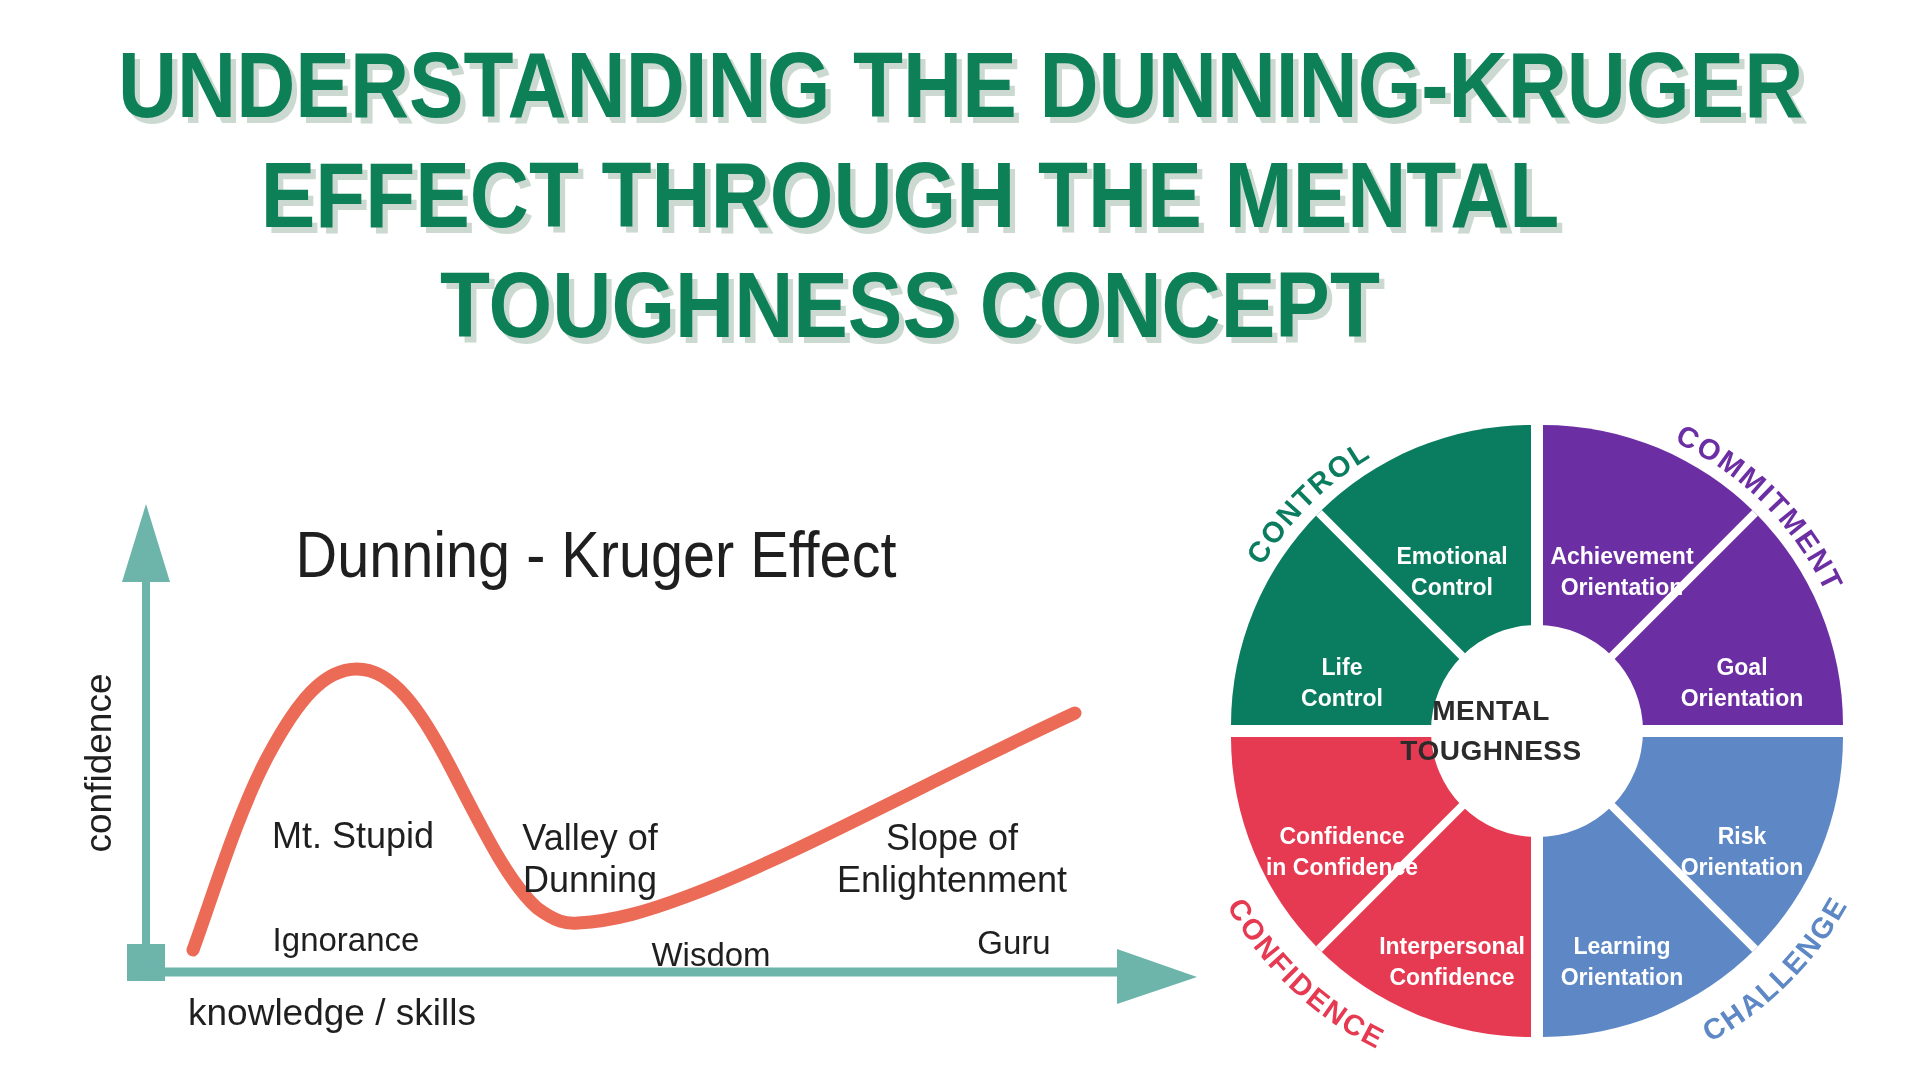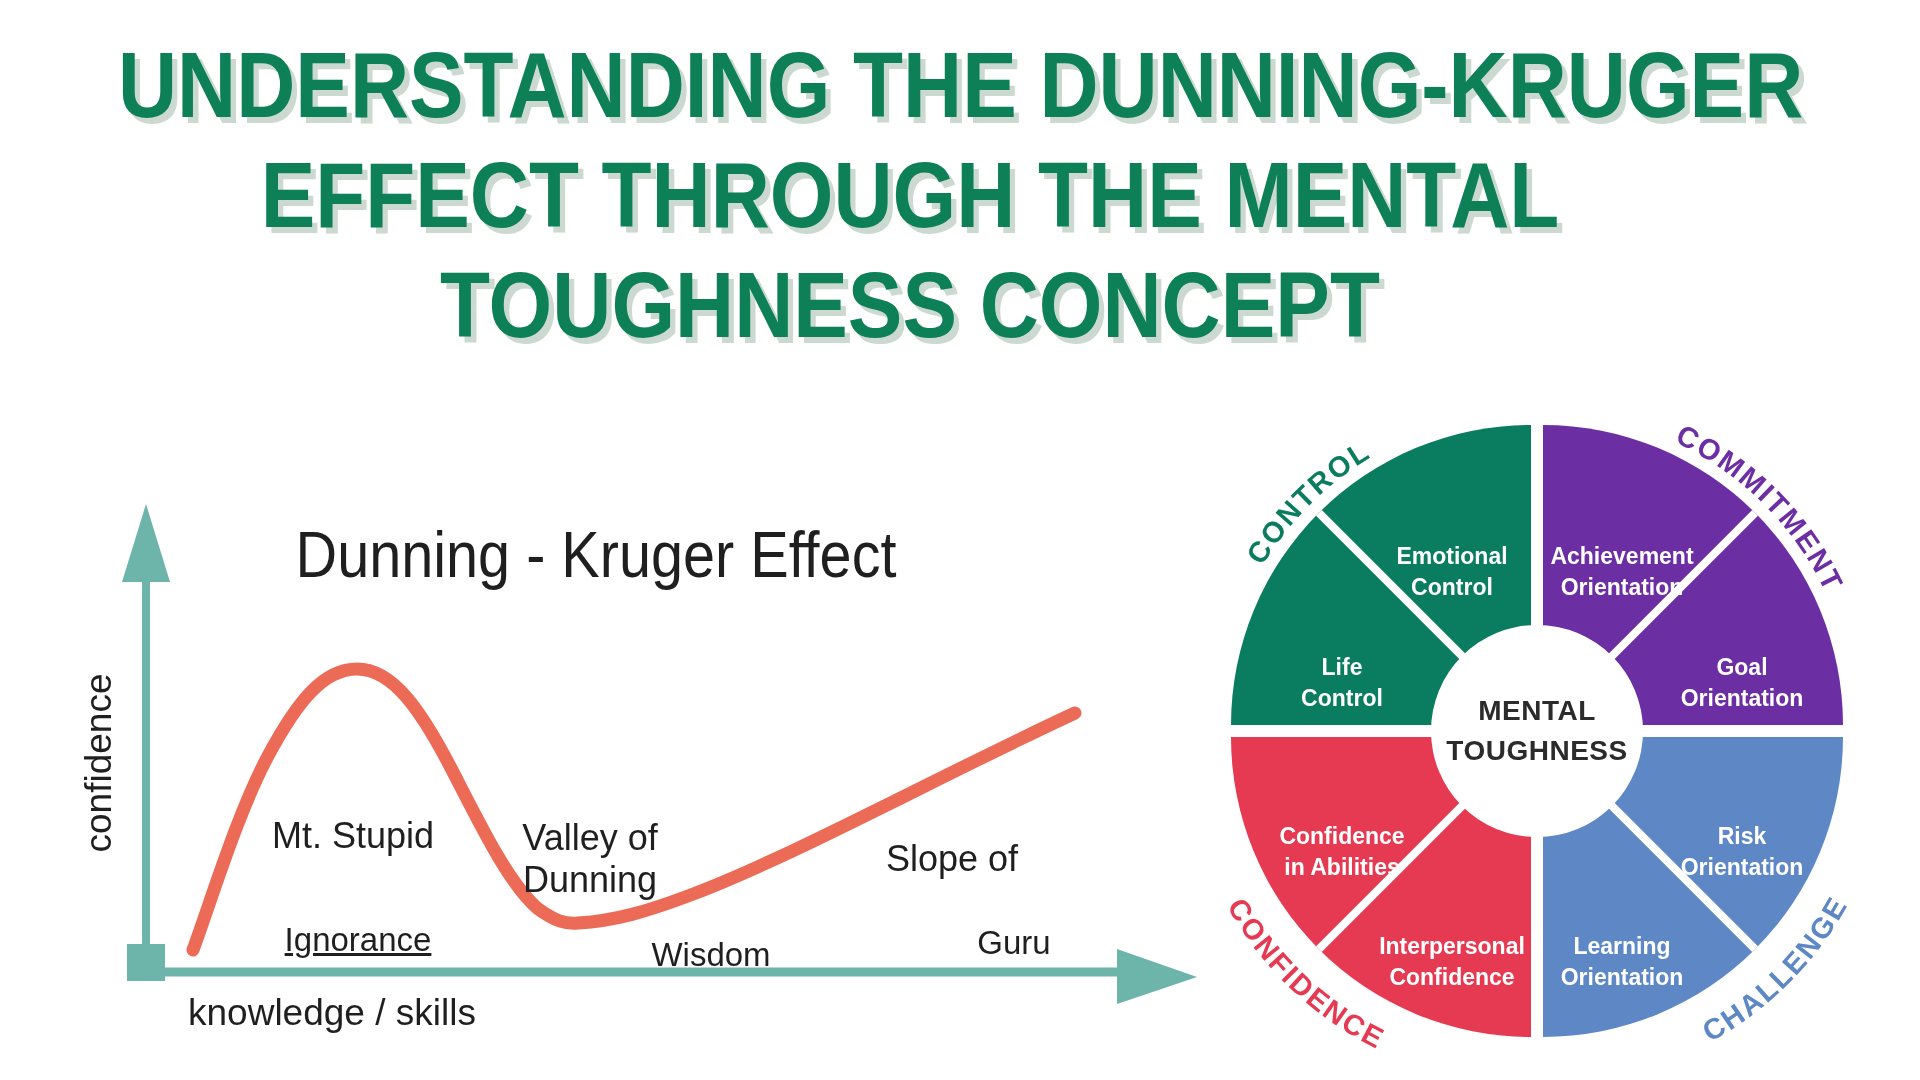--- a/index.html
+++ b/index.html
@@ -131,64 +131,65 @@
     <textPath href="#arc-challenge" startOffset="50%" text-anchor="middle">CHALLENGE</textPath>
   </text>
 </svg>
 
 <div class="chart-text chart-title" style="left:596px; top:555px;">Dunning - Kruger Effect</div>
 
 <div class="chart-text ylabel" style="left:99px; top:763px;">confidence</div>
 
 <div class="chart-text axis-label" style="left:188px; top:992px;">knowledge / skills</div>
 
-<div class="chart-text stage-label ctr" style="left:358px; top:940px;text-decoration:underline;">Ignorance</div>
+<div class="chart-text stage-label ctr" style="left:346px; top:940px;">Ignorance</div>
 <div class="chart-text stage-label ctr" style="left:711px; top:943px;margin-top:12px;">Wisdom</div>
 <div class="chart-text stage-label ctr" style="left:1014px; top:943px;">Guru</div>
 
 <div class="chart-text curve-label ctr" style="left:353px; top:836px;">Mt. Stupid</div>
 
 <div class="chart-text curve-label ctr" style="left:590px; top:859px;">
   <span style="display:block">Valley of</span>
   <span style="display:block">Dunning</span>
 </div>
 
 <div class="chart-text curve-label ctr" style="left:952px; top:859px;">
   <span style="display:block">Slope of</span>
+  <span style="display:block">Enlightenment</span>
 </div>
 
 <div class="seg-label" style="left:1452px; top:536px;">
   <span>Emotional</span>
   <span>Control</span>
 </div>
 <div class="seg-label" style="left:1342px; top:647px;">
   <span>Life</span>
   <span>Control</span>
 </div>
 <div class="seg-label" style="left:1622px; top:536px;">
   <span>Achievement</span>
   <span>Orientation</span>
 </div>
 <div class="seg-label" style="left:1742px; top:647px;">
   <span>Goal</span>
   <span>Orientation</span>
 </div>
 <div class="seg-label" style="left:1342px; top:816px;">
   <span>Confidence</span>
-  <span>in Abilities</span>
+  <span>in Confidence</span>
 </div>
 <div class="seg-label" style="left:1452px; top:926px;">
   <span>Interpersonal</span>
   <span>Confidence</span>
 </div>
 <div class="seg-label" style="left:1742px; top:816px;">
   <span>Risk</span>
   <span>Orientation</span>
 </div>
 <div class="seg-label" style="left:1622px; top:926px;">
   <span>Learning</span>
   <span>Orientation</span>
 </div>
 
-<div class="wheel-center-label" style="left:1537px; top:731px;">
+<div class="wheel-center-label" style="left:1491px; top:731px;">
   <span>MENTAL</span>
   <span>TOUGHNESS</span>
 </div>
 
 </body></html>

